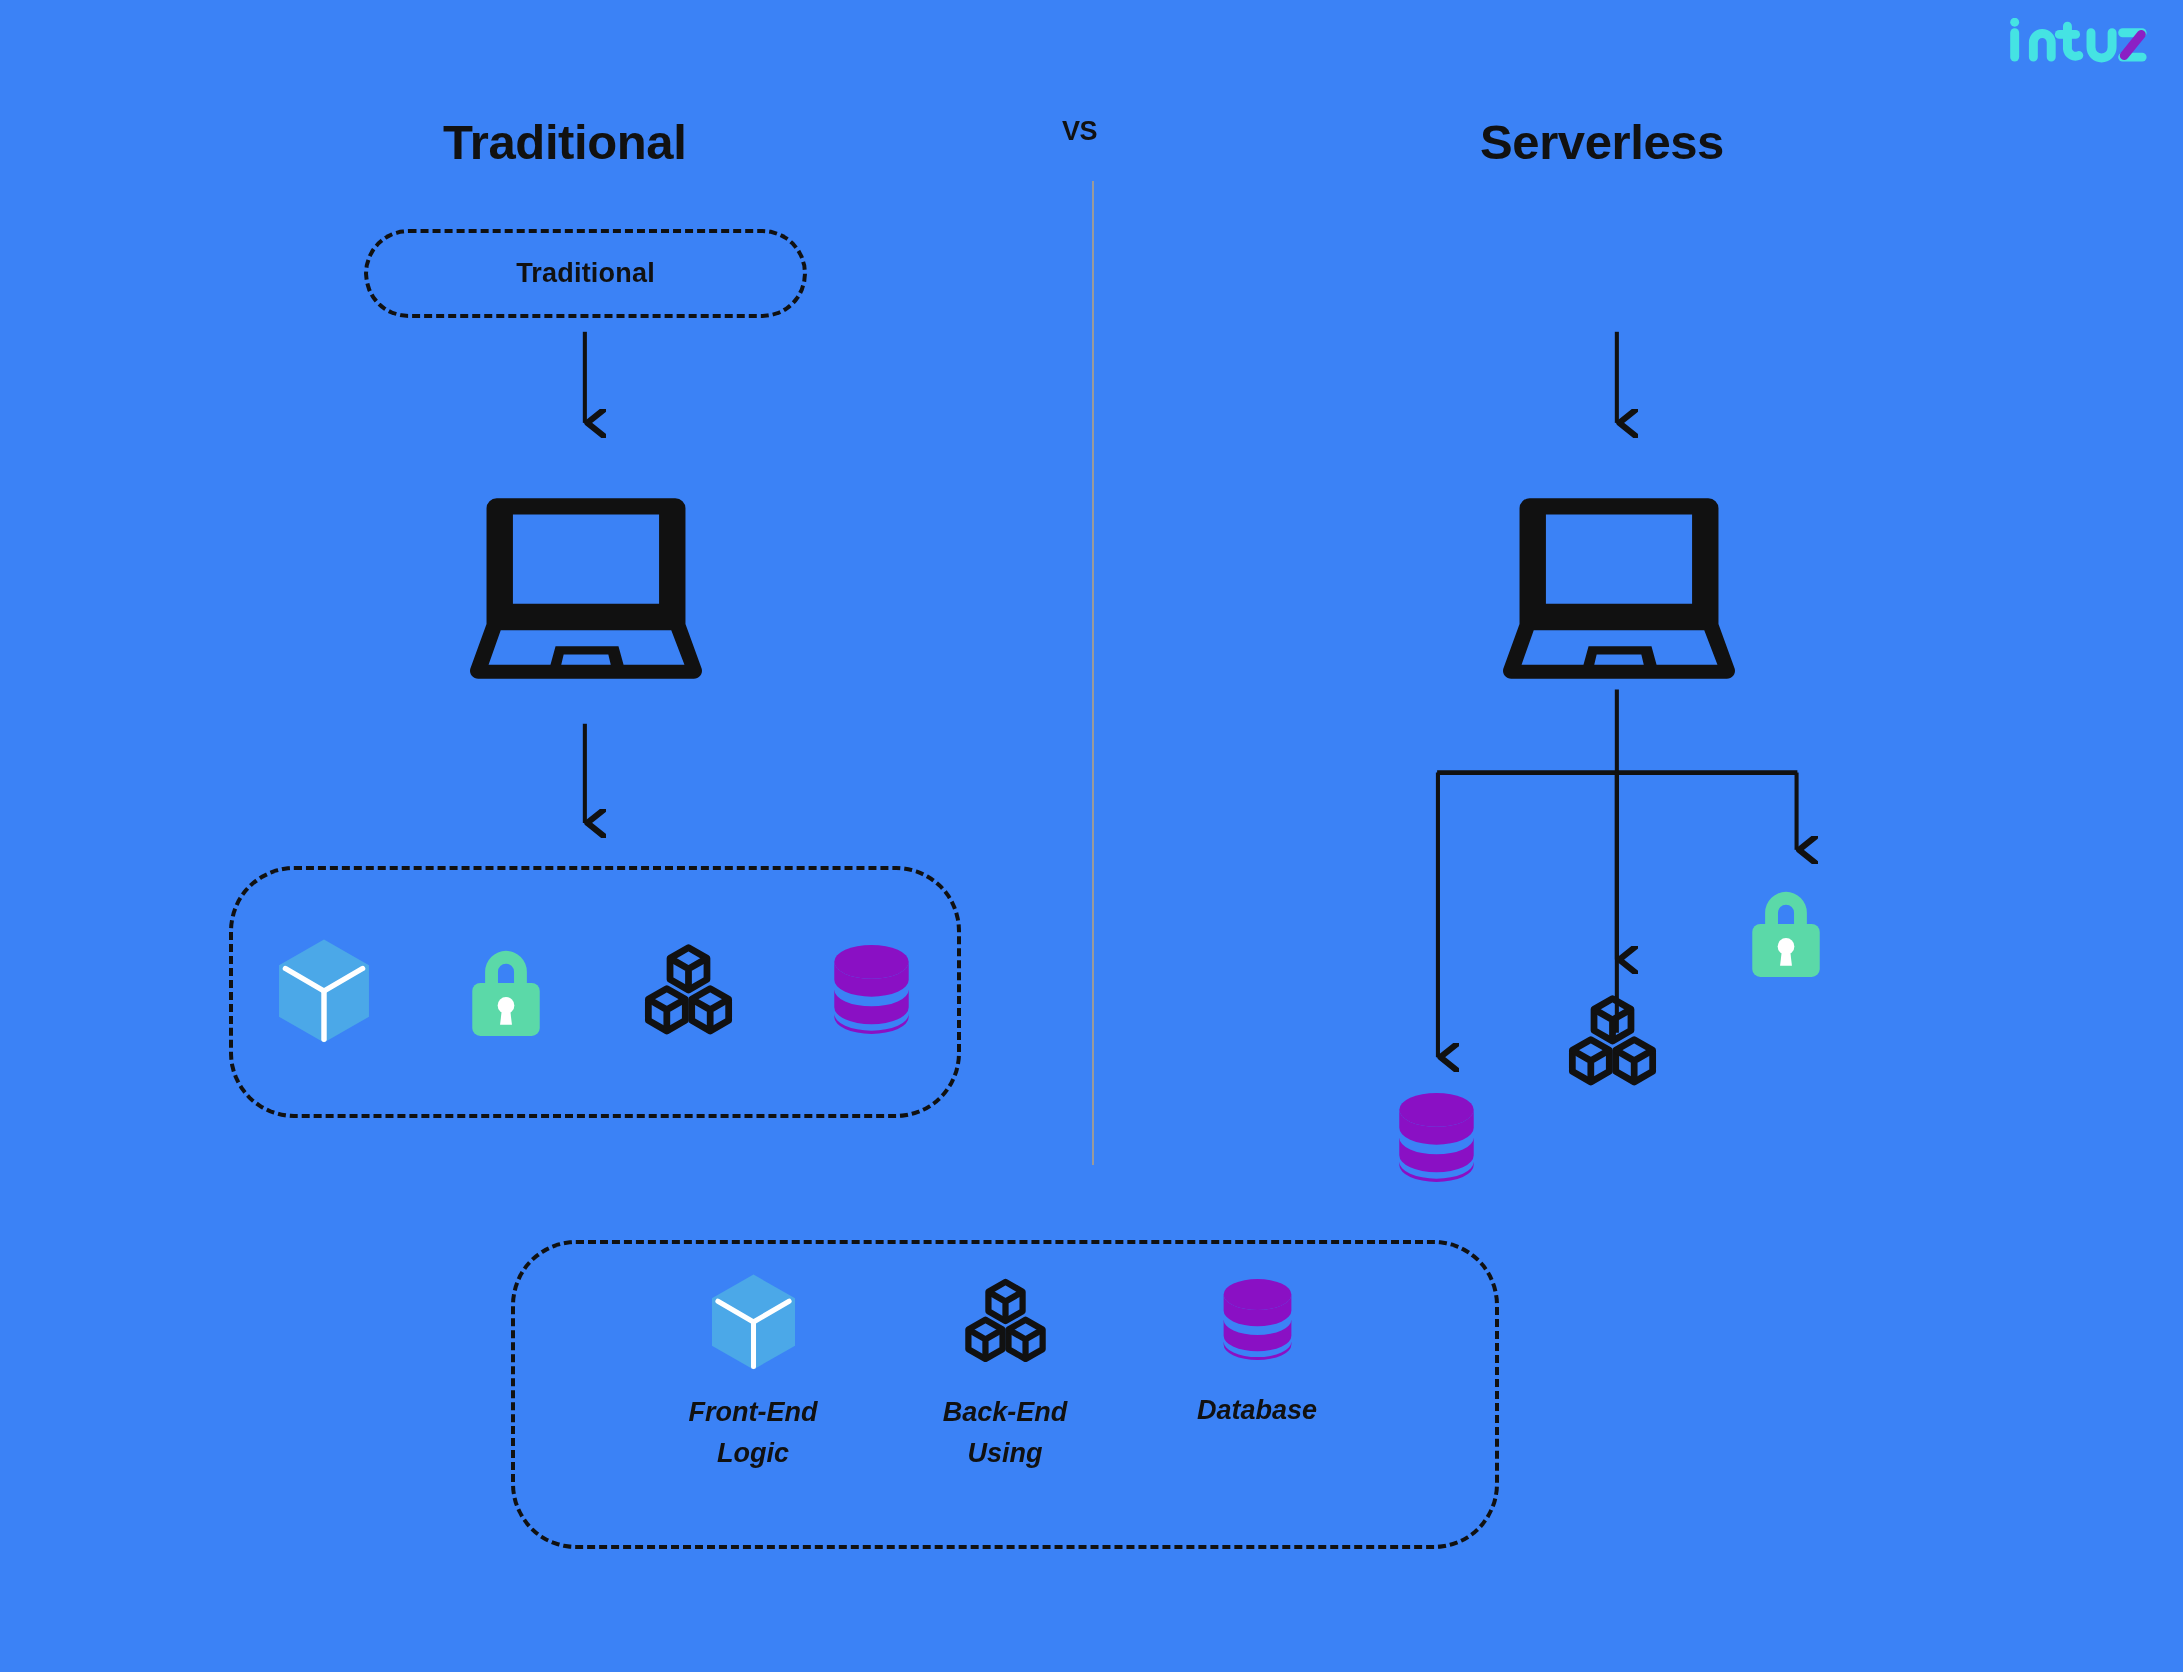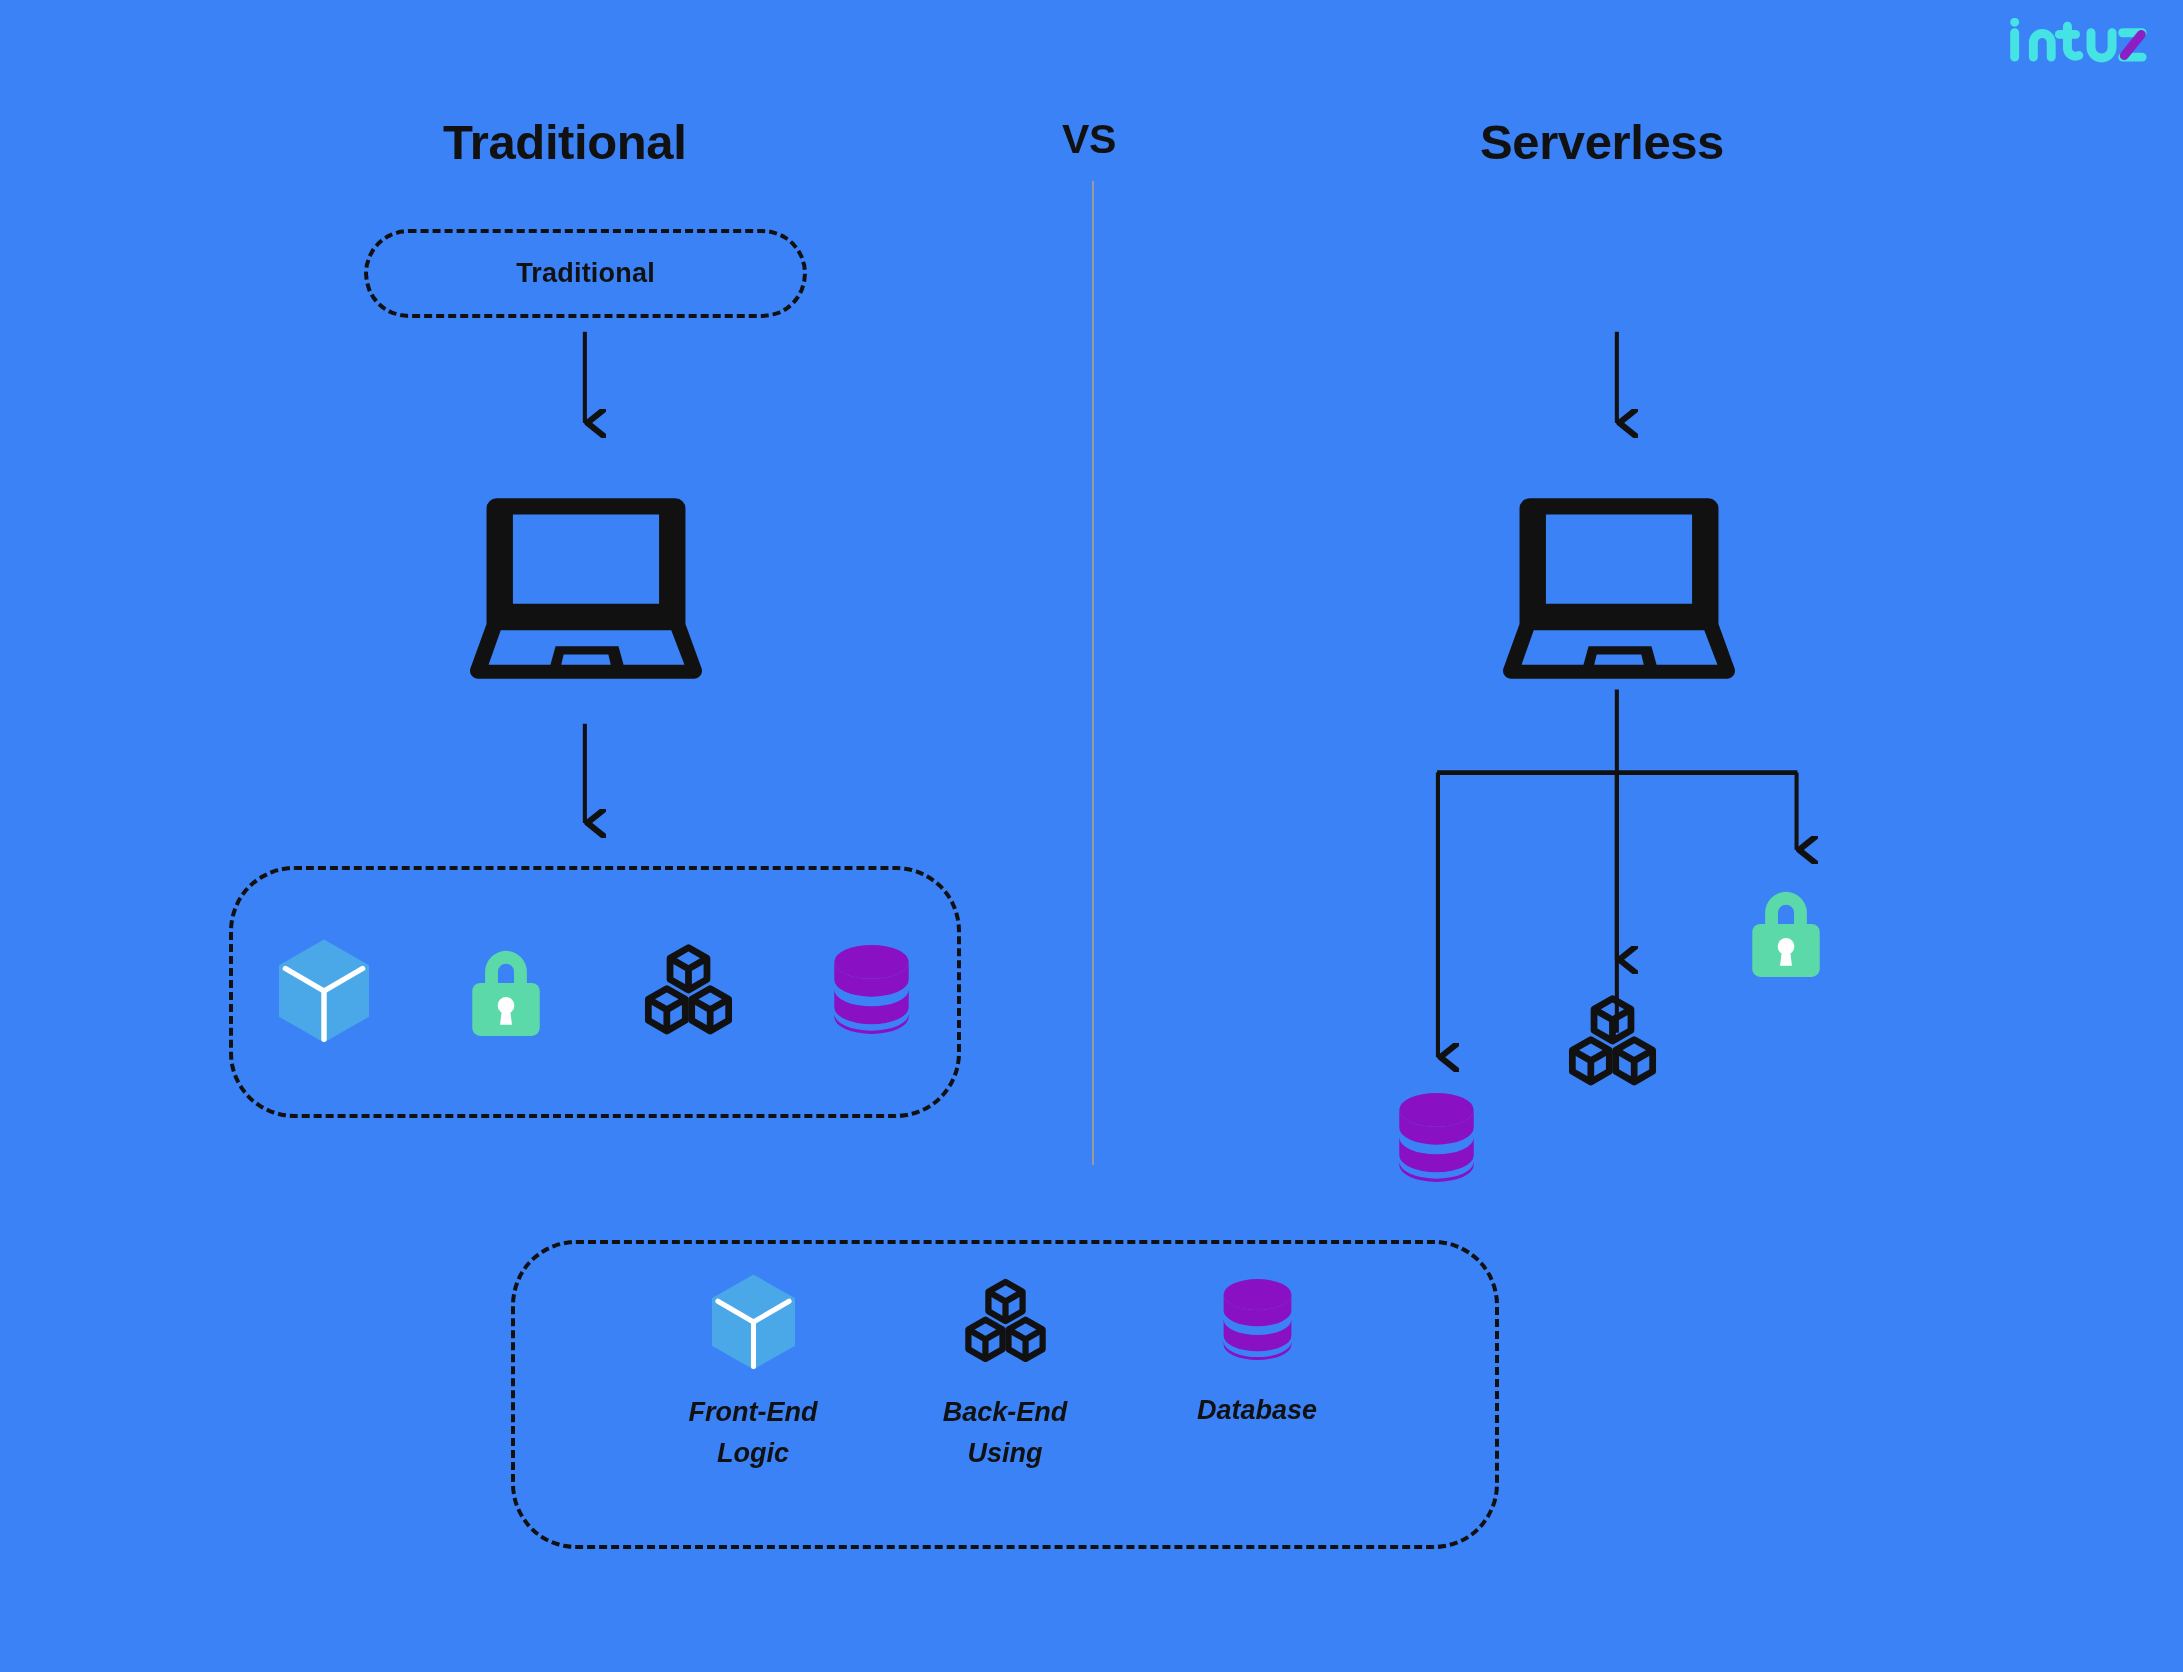--- a/index.html
+++ b/index.html
@@ -30,21 +30,21 @@
   
   .col-heading {
     position: absolute;
     font-size: 49px;
     font-weight: bold;
     color: #111111;
     letter-spacing: -0.4px;
     white-space: nowrap;
   }
   #heading-traditional { left: 443px; top: 114px; }
-  #heading-vs          { left: 1062px; top: 116px; font-size: 41px; }
+  #heading-vs          { left: 1062px; top: 116px; font-size: 27px; }
   #heading-serverless  { left: 1480px; top: 114px; }
 
   
   #vs-divider {
     position: absolute;
     left: 1092px;
     top: 181px;
     width: 2.4px;
     height: 984px;
     background: #9a9a9a;

